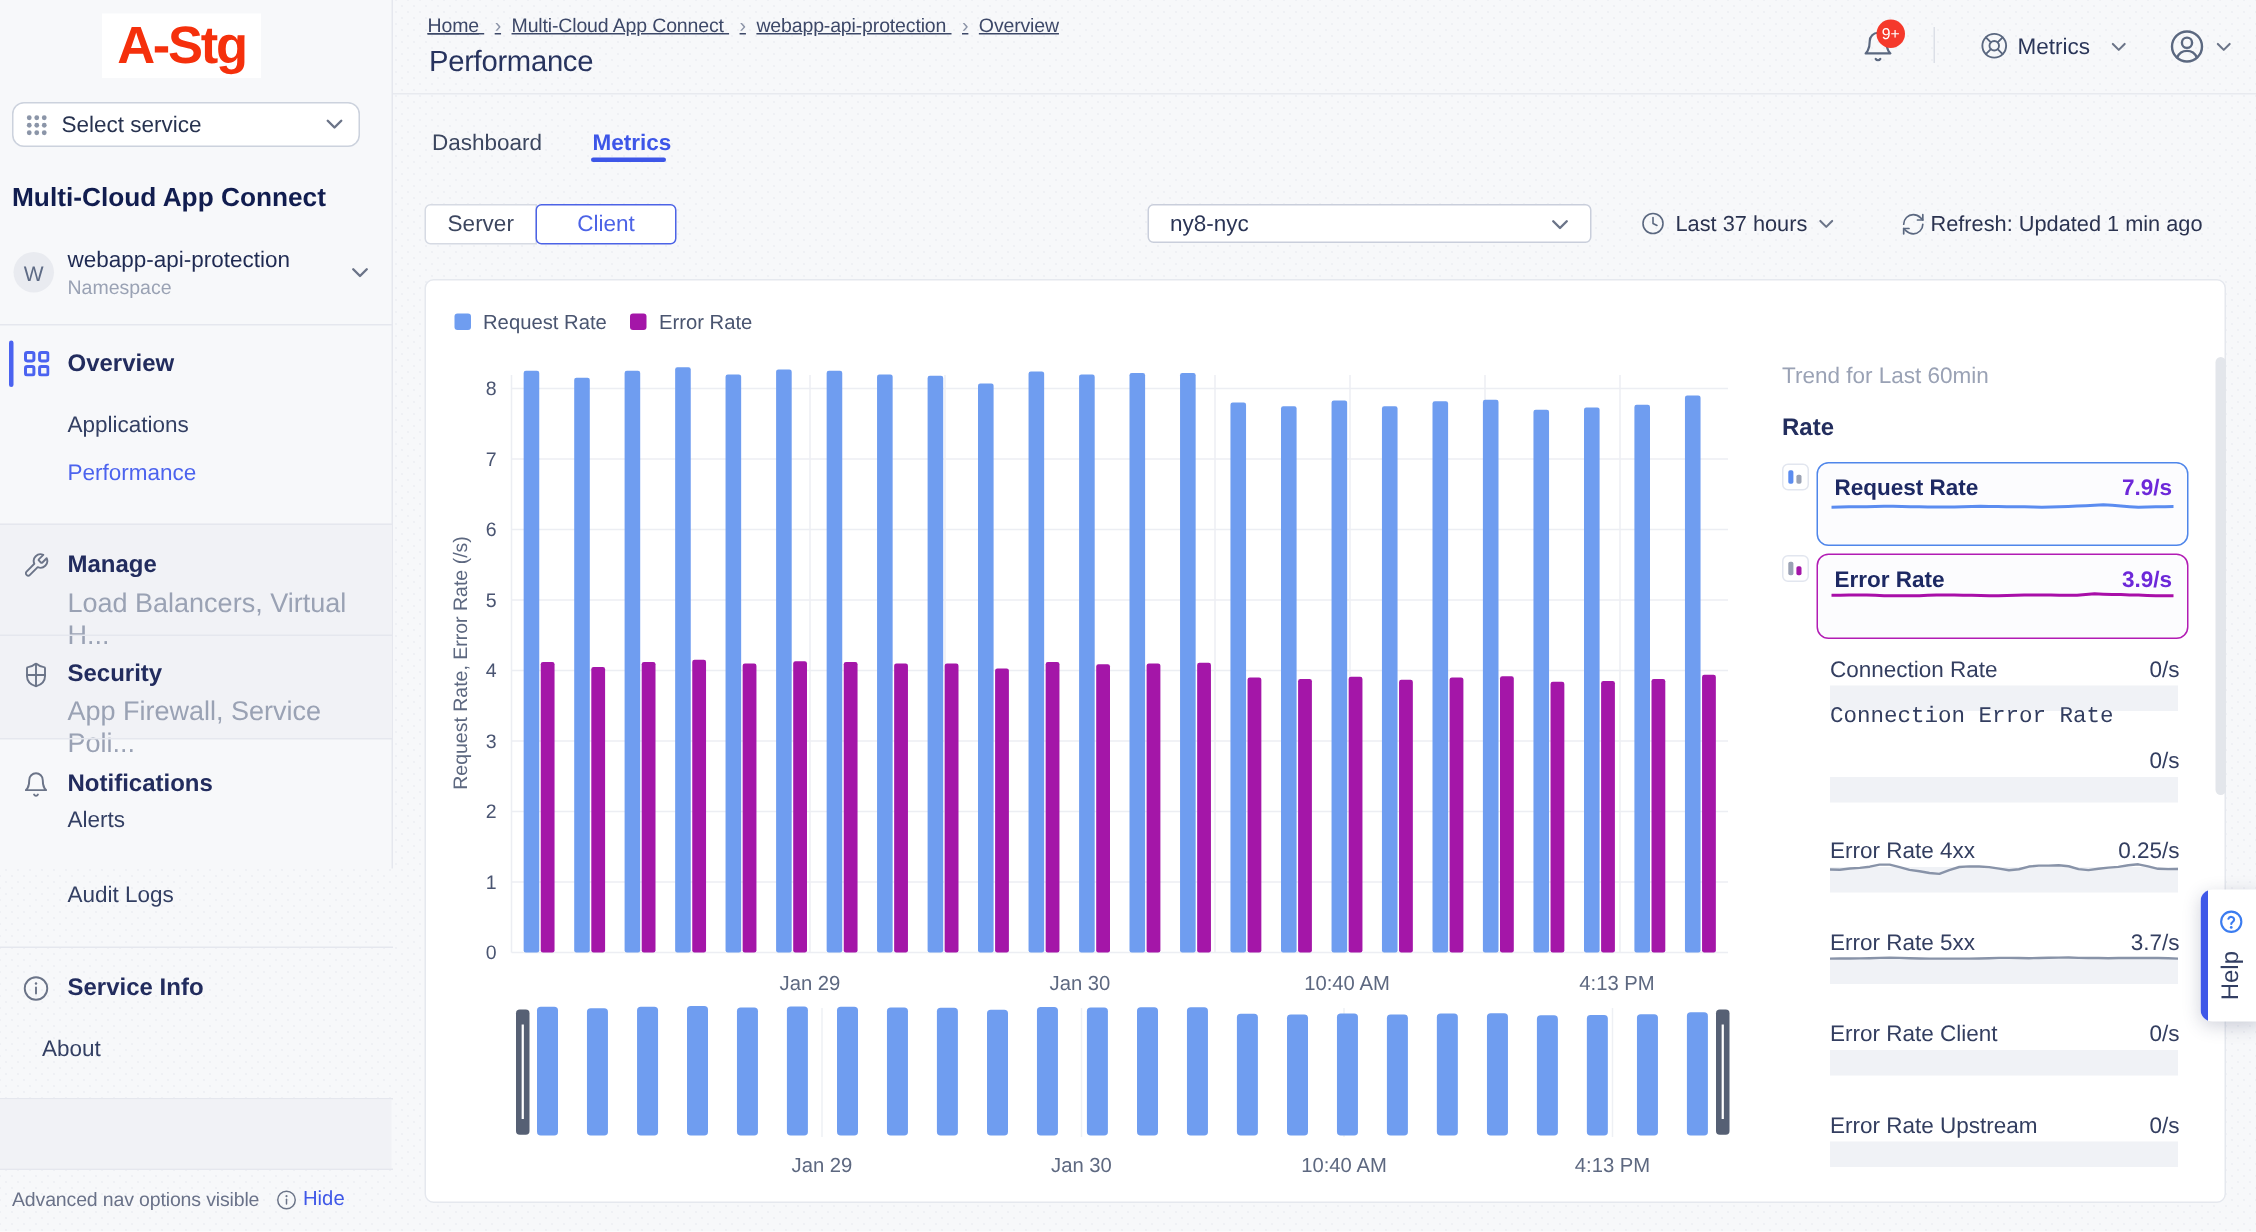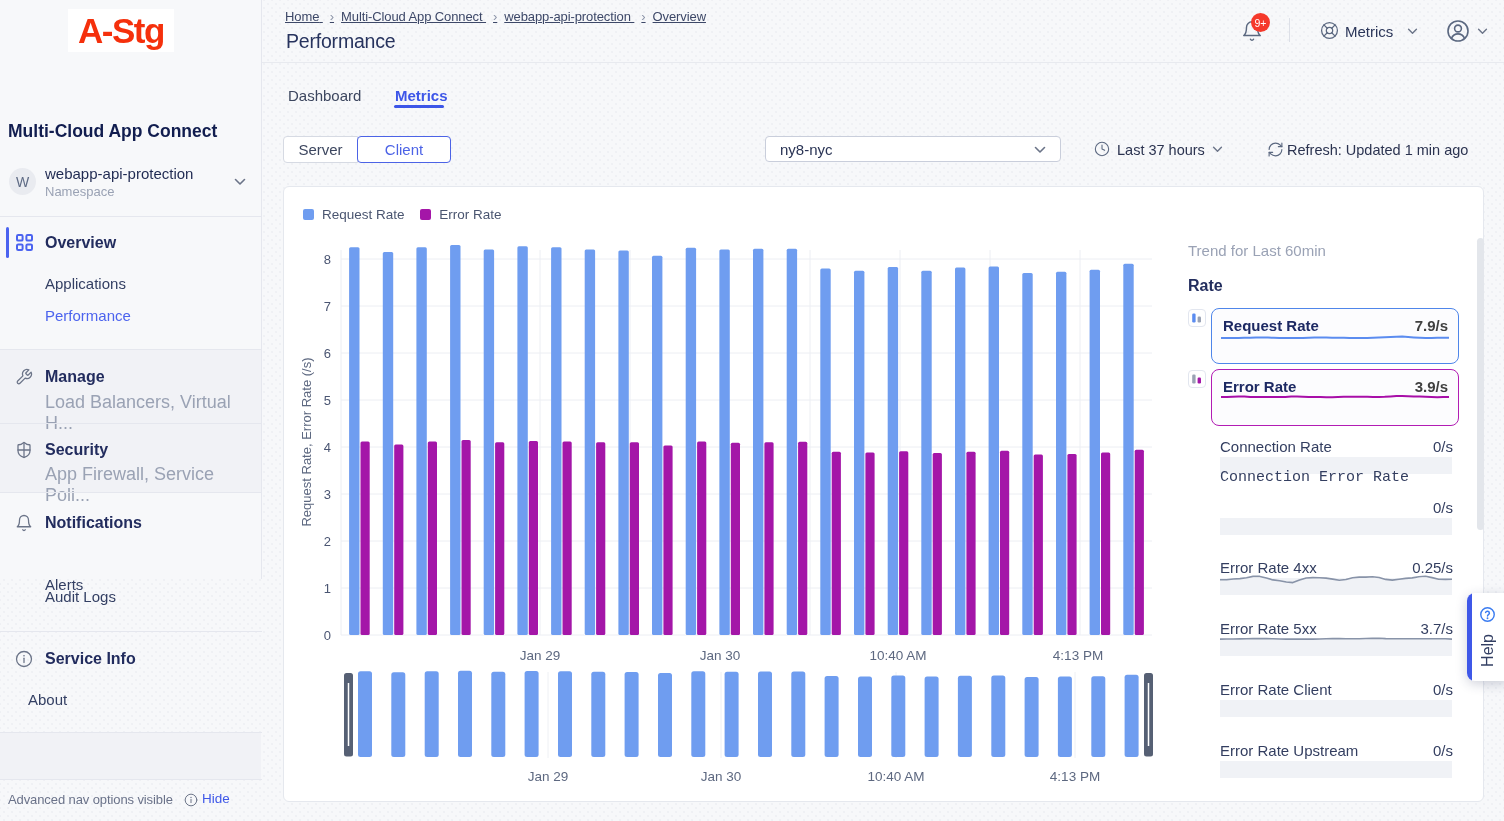--- a/index.html
+++ b/index.html
@@ -15,28 +15,47 @@
 .graysub{font-size:18px;color:#9aa2b4;}
 .hdr-ic{stroke:#5b6880;fill:none;stroke-width:1.6;stroke-linecap:round;stroke-linejoin:round;}
 .nav-ic{stroke:#6b7488;fill:none;stroke-width:1.7;stroke-linecap:round;stroke-linejoin:round;}
 .card{position:absolute;left:283px;top:186px;width:1201px;height:616px;background:#fff;border:1px solid #e5e8ee;border-radius:6px;}
 .legend-sq{display:inline-block;width:11px;height:11px;border-radius:2px;margin-right:8px;vertical-align:-1px;}
 .rlab,.rval{font-size:15px;color:#333e60;}
 .rval{font-weight:400;}
 .strip{width:232px;height:17px;background:#f0f2f6;}
 .tcard{position:absolute;left:1211px;width:248px;background:#fcfcfe;border-radius:8px;}
 .tcard .t{position:absolute;left:11px;top:8px;font-size:15px;font-weight:700;color:#1d2963;}
-.tcard .v{position:absolute;right:10px;top:8px;font-size:15px;font-weight:700;color:#404040;}
+.tcard .v{position:absolute;right:10px;top:8px;font-size:15px;font-weight:700;color:#6d28d9;}
 .icbox{position:absolute;left:1188px;width:18px;height:18px;background:#fff;border:1px solid #e2e6ef;border-radius:4px;}
 .btn{position:absolute;top:136px;height:27px;background:#fff;display:flex;align-items:center;justify-content:center;font-size:15px;}
 </style></head>
 <body class="dots">
 
 <div class="sidebar dots">
   <div class="logo">A-Stg</div>
+  <div class="selbox">
+    <svg width="15" height="15" viewBox="0 0 15 15" style="margin-left:8px">
+      <g fill="#8b95a8">
+        <circle cx="2.5" cy="2.5" r="1.6"></circle>
+          <circle cx="7.5" cy="2.5" r="1.6"></circle>
+          <circle cx="12.5" cy="2.5" r="1.6"></circle>
+        <circle cx="2.5" cy="7.5" r="1.6"></circle>
+          <circle cx="7.5" cy="7.5" r="1.6"></circle>
+          <circle cx="12.5" cy="7.5" r="1.6"></circle>
+        <circle cx="2.5" cy="12.5" r="1.6"></circle>
+          <circle cx="7.5" cy="12.5" r="1.6"></circle>
+          <circle cx="12.5" cy="12.5" r="1.6"></circle>
+      </g>
+    </svg>
+    <span style="margin-left:9px;font-size:15px;color:#27324f;">Select service</span>
+    <svg width="12" height="8" viewBox="0 0 12 8" style="margin-left:auto;margin-right:10px;">
+        <polyline points="1.5,1.5 6,6 10.5,1.5" fill="none" stroke="#6b7488" stroke-width="1.6" stroke-linecap="round" stroke-linejoin="round"></polyline>
+      </svg>
+  </div>
   <div class="mcac">Multi-Cloud App Connect</div>
 
   <div class="abs" style="left:9px;top:168px;width:27px;height:27px;border-radius:50%;background:#e9ebf0;display:flex;align-items:center;justify-content:center;font-size:14px;color:#5e6b85;">W</div>
   <div class="abs" style="left:45px;top:165px;font-size:15px;color:#1f2a52;">webapp-api-protection</div>
   <div class="abs graysub" style="left:45px;top:184px;font-size:13px;">Namespace</div>
   <svg class="abs" width="12" height="8" viewBox="0 0 12 8" style="left:234px;top:178px;">
       <polyline points="1.5,1.5 6,6 10.5,1.5" fill="none" stroke="#6b7488" stroke-width="1.6" stroke-linecap="round" stroke-linejoin="round"></polyline>
     </svg>
 
   <div class="hr" style="top:216px;"></div>
@@ -71,21 +90,21 @@
     </svg>
   <div class="abs navsec" style="left:45px;top:441px;">Security</div>
   <div class="abs graysub" style="left:45px;top:464px;">App Firewall, Service Poli...</div>
   <div class="hr" style="top:492px;"></div>
 
   <svg class="abs" width="18" height="18" viewBox="0 0 24 24" style="left:15px;top:514px;">
       <path class="nav-ic" d="M6 8a6 6 0 0 1 12 0c0 7 3 9 3 9H3s3-2 3-9"></path>
       <path class="nav-ic" d="M10.3 21a1.94 1.94 0 0 0 3.4 0"></path>
     </svg>
   <div class="abs navsec" style="left:45px;top:514px;">Notifications</div>
-  <div class="abs navsub" style="left:45px;top:576px;">Alerts</div>
+  <div class="abs navsub" style="left:45px;top:538px;">Alerts</div>
   <div class="abs navsub" style="left:45px;top:588px;">Audit Logs</div>
   <div class="hr" style="top:631px;"></div>
 
   <svg class="abs" width="18" height="18" viewBox="0 0 24 24" style="left:15px;top:650px;">
       <circle class="nav-ic" cx="12" cy="12" r="10"></circle>
       <line class="nav-ic" x1="12" y1="11" x2="12" y2="16.5"></line>
       <circle cx="12" cy="7.6" r="1.1" fill="#6b7488"></circle>
     </svg>
   <div class="abs navsec" style="left:45px;top:650px;">Service Info</div>
   <div class="abs navsub" style="left:28px;top:691px;">About</div>

